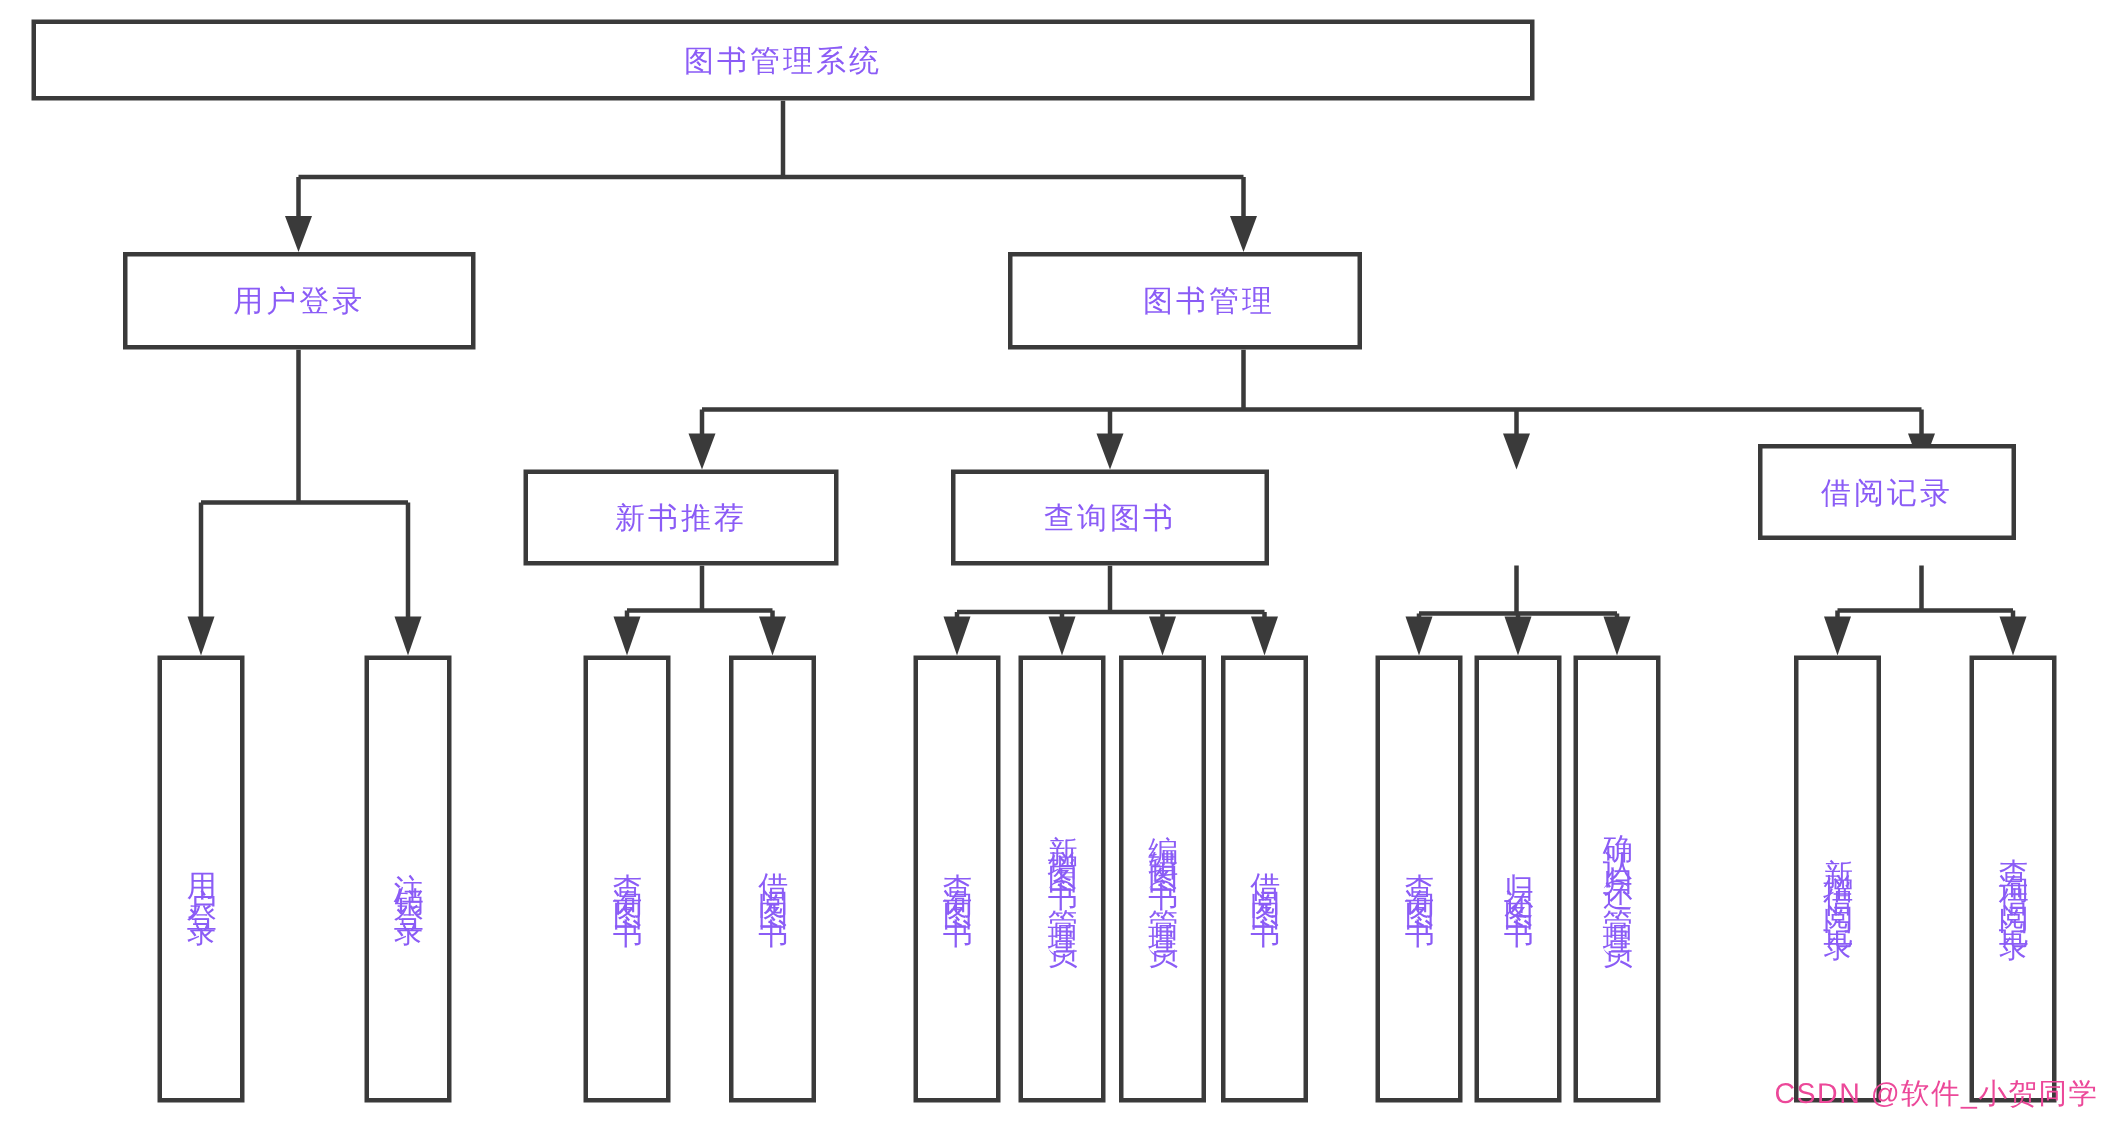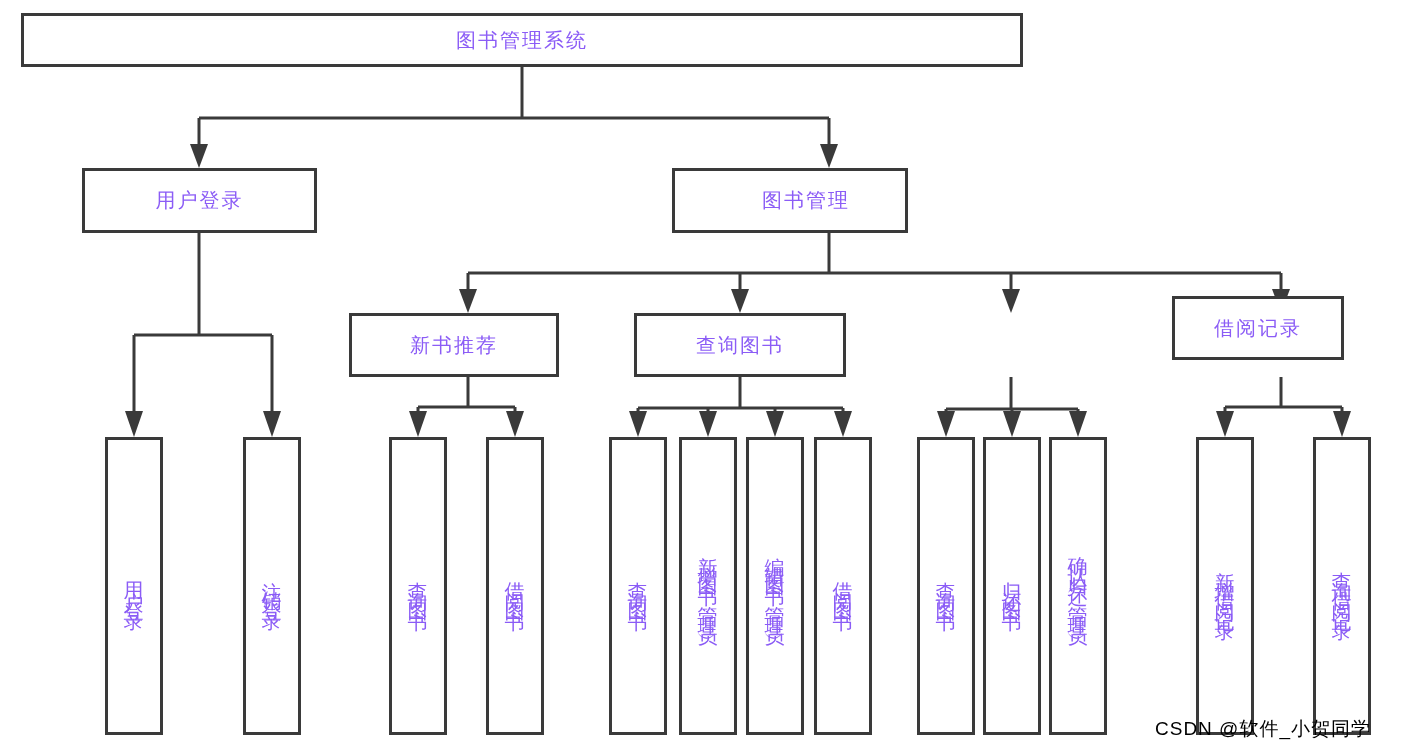--- a/index.html
+++ b/index.html
@@ -39,25 +39,25 @@
   .leaf {
     writing-mode: vertical-rl;
     text-orientation: mixed;
     letter-spacing: 10px;
     font-size: 20px;
     line-height: 1;
     text-align: center;
   }
   #watermark {
     position: absolute;
-    left: 1155px;
+    left: 1183px;
     top: 716px;
     font-size: 19px;
     letter-spacing: 1px;
-    color: #000000;
+    color: #ec4899;
     white-space: nowrap;
     z-index: 5;
   }
 </style>
 </head>
 <body>
 
 <div id="canvas">
 
   <svg id="edges" viewBox="0 0 1405 747" xmlns="http://www.w3.org/2000/svg">

